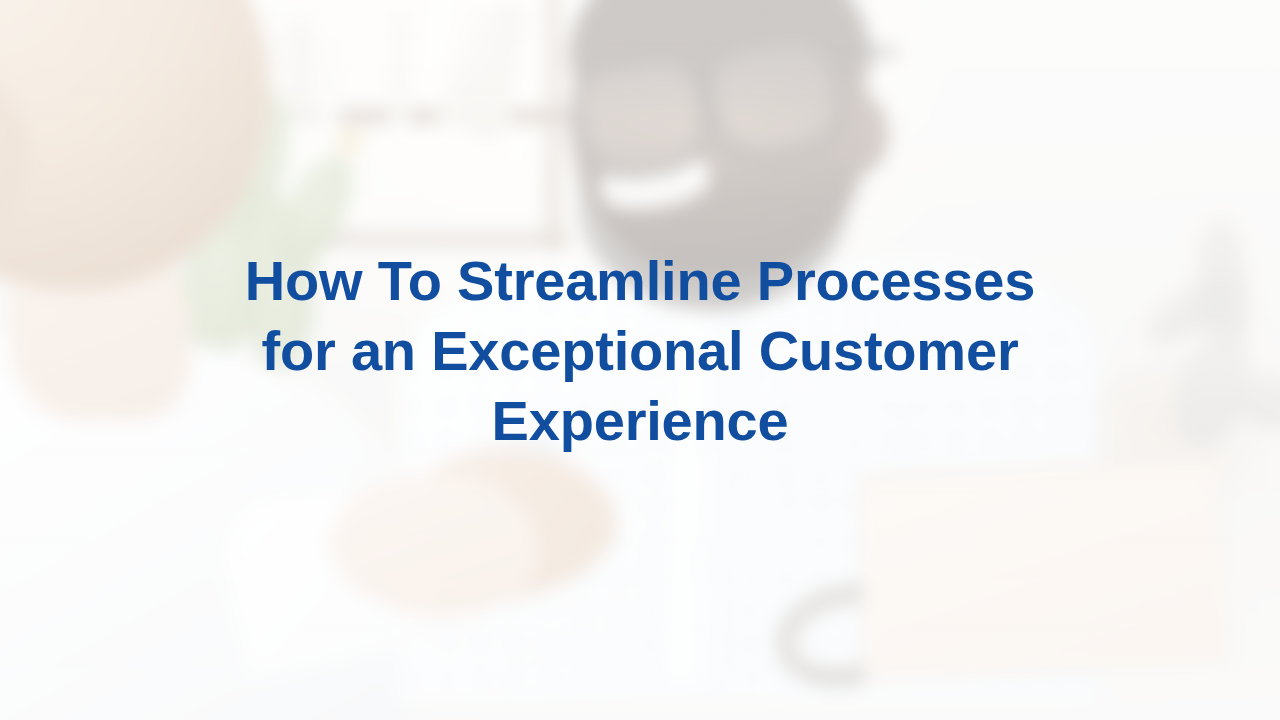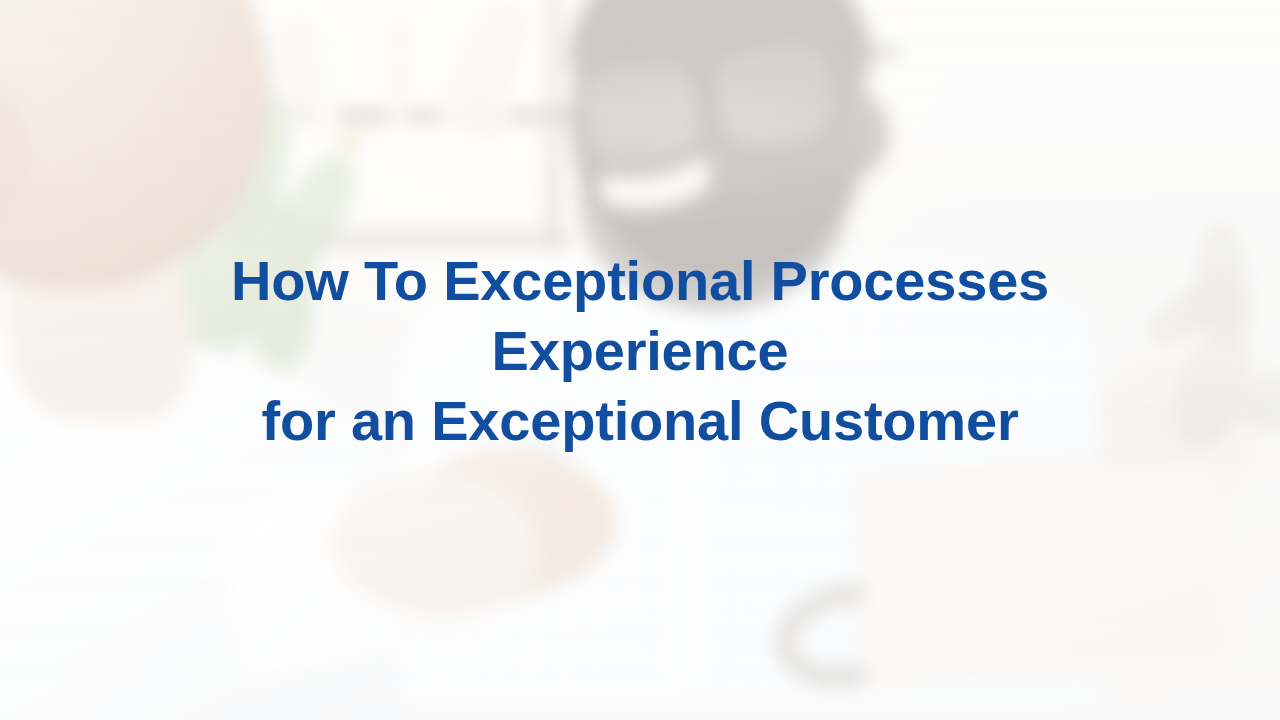--- a/index.html
+++ b/index.html
@@ -417,18 +417,18 @@
     <div class="layer" id="bracelet-2"></div>
     <div class="layer" id="laptop-edge"></div>
     <div class="layer" id="laptop-lid"></div>
 
   </div>
 
   <div id="overlay" style="background: rgba(255, 255, 255, 0.7);"></div>
   <div id="overlay-soften"></div>
 
   <div id="headline">
-    <span class="line" style="color: rgb(17, 78, 160);">How To Exceptional Processes</span>
+    <span class="line" style="color: rgb(17, 78, 160);">How To Streamline Processes</span>
+    <span class="line" style="color: rgb(17, 78, 160);">for an Exceptional Customer</span>
     <span class="line" style="color: rgb(17, 78, 160);">Experience</span>
-    <span class="line" style="color: rgb(17, 78, 160);">for an Exceptional Customer</span>
   </div>
 
 </div>
 
 </body></html>

